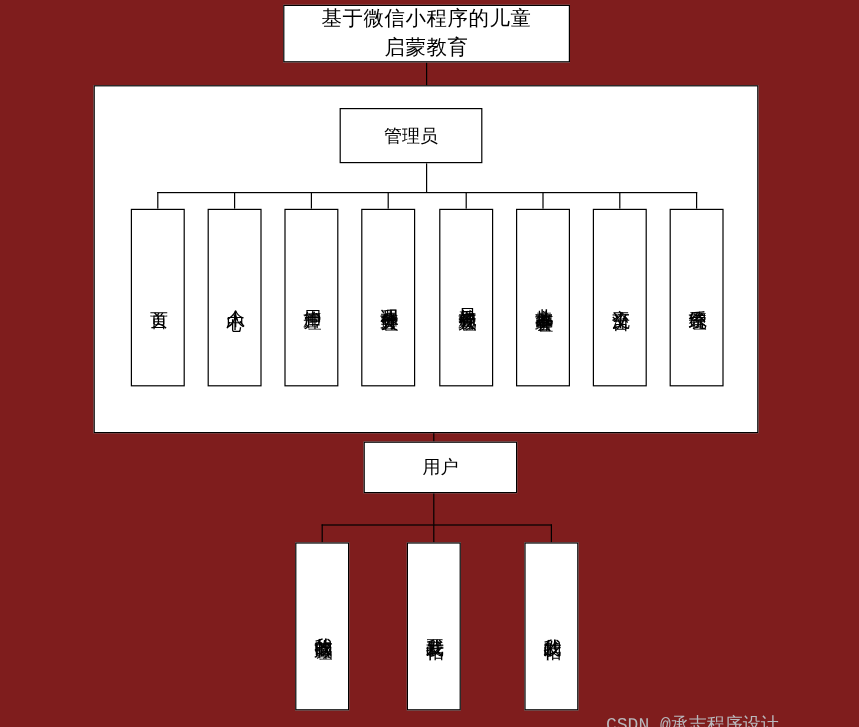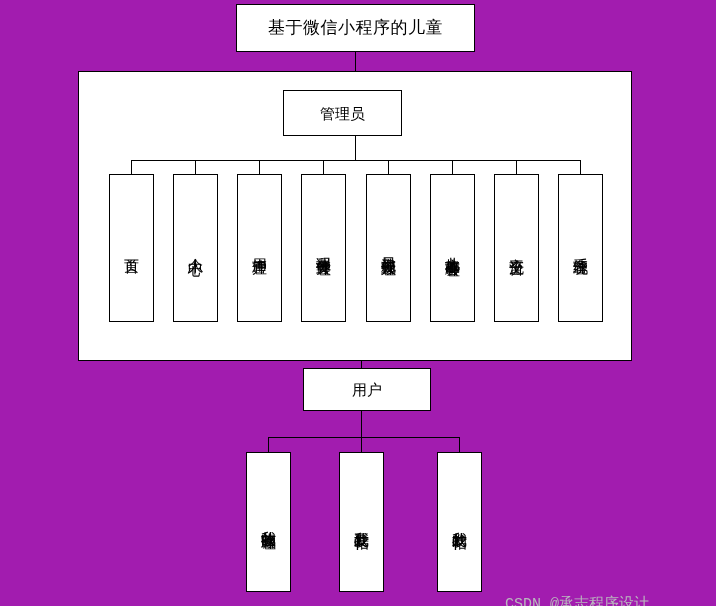--- a/index.html
+++ b/index.html
@@ -7,21 +7,21 @@
     padding: 0;
     background: #ffffff;
   }
   body {
     font-family: "Liberation Sans", sans-serif;
   }
   #canvas {
     position: relative;
     width: 716px;
     height: 606px;
-    background: #a21caf;
+    background: #7f1d1d;
     overflow: hidden;
   }
   .box {
     position: absolute;
     box-sizing: border-box;
     border: 1px solid #000000;
     background: #ffffff;
     display: flex;
     align-items: center;
     justify-content: center;
@@ -67,20 +67,21 @@
   }
 </style>
 </head>
 <body>
 
 <div id="canvas">
 
   <div class="box title-box" style="left:236px; top:4px; width:239px; height:48px;">
     <div>
       <div>基于微信小程序的儿童</div>
+      <div>启蒙教育</div>
     </div>
   </div>
 
   <div class="line vline" style="left:355px; top:52px; width:1px; height:19px;"></div>
 
   <div class="outer-frame" style="left:78px; top:71px; width:554px; height:290px;"></div>
 
   <div class="box node-box" style="left:283px; top:90px; width:119px; height:46px;">
     <span>管理员</span>
   </div>

